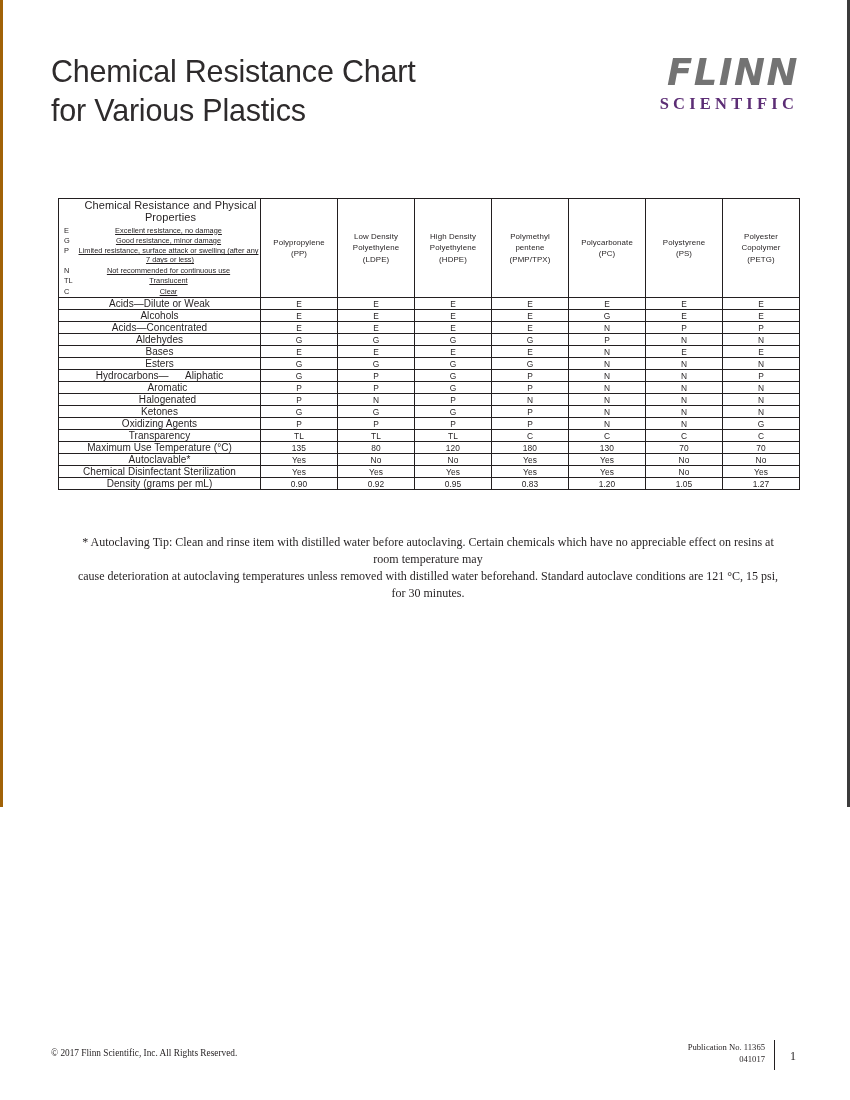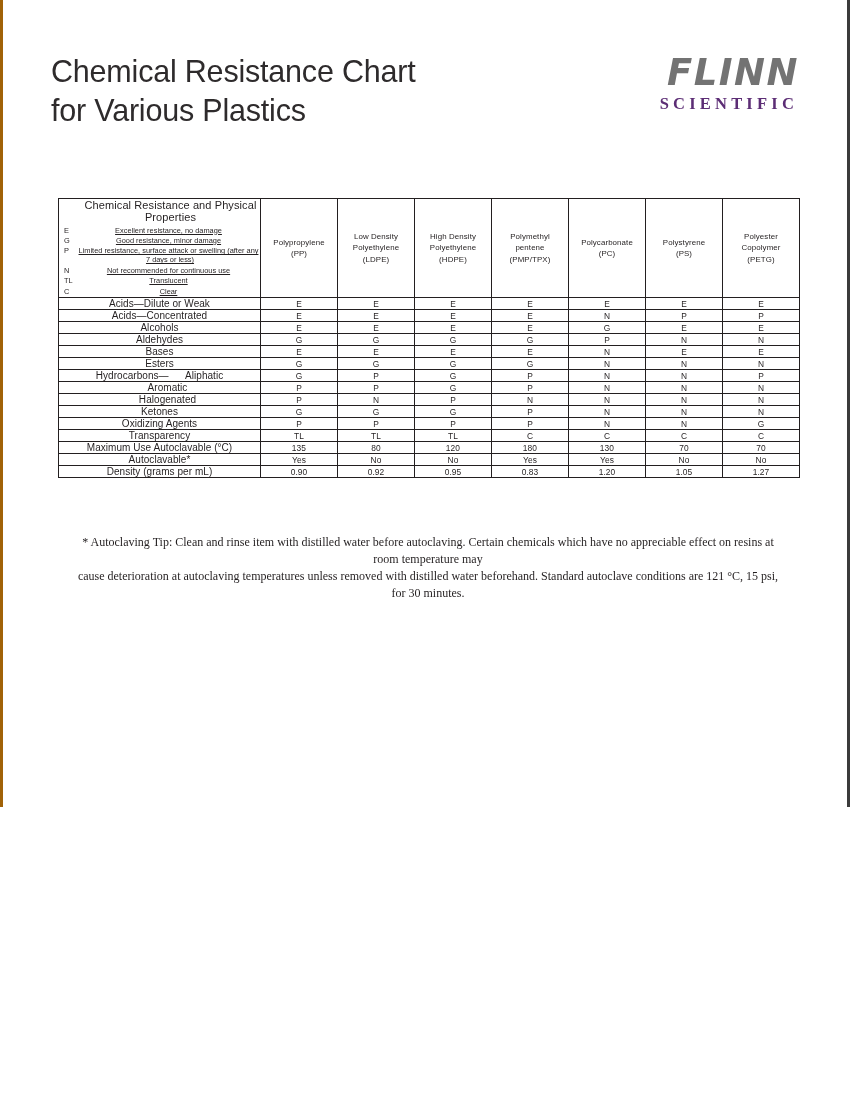--- a/index.html
+++ b/index.html
@@ -302,38 +302,38 @@
             <td class="rowlabel">Acids—Dilute or Weak</td>
             <td class="val">E</td>
             <td class="val">E</td>
             <td class="val">E</td>
             <td class="val">E</td>
             <td class="val">E</td>
             <td class="val">E</td>
             <td class="val">E</td>
           </tr>
           <tr>
+            <td class="rowlabel">Alcohols</td>
+            <td class="val">E</td>
+            <td class="val">E</td>
+            <td class="val">E</td>
+            <td class="val">E</td>
+            <td class="val">G</td>
+            <td class="val">E</td>
+            <td class="val">E</td>
+          </tr>
+          <tr>
             <td class="rowlabel">Acids—Concentrated</td>
             <td class="val">E</td>
             <td class="val">E</td>
             <td class="val">E</td>
             <td class="val">E</td>
             <td class="val">N</td>
             <td class="val">P</td>
             <td class="val">P</td>
-          </tr>
-          <tr>
-            <td class="rowlabel">Alcohols</td>
-            <td class="val">E</td>
-            <td class="val">E</td>
-            <td class="val">E</td>
-            <td class="val">E</td>
-            <td class="val">G</td>
-            <td class="val">E</td>
-            <td class="val">E</td>
           </tr>
           <tr>
             <td class="rowlabel">Aldehydes</td>
             <td class="val">G</td>
             <td class="val">G</td>
             <td class="val">G</td>
             <td class="val">G</td>
             <td class="val">P</td>
             <td class="val">N</td>
             <td class="val">N</td>
@@ -412,52 +412,73 @@
             <td class="rowlabel">Transparency</td>
             <td class="val">TL</td>
             <td class="val">TL</td>
             <td class="val">TL</td>
             <td class="val">C</td>
             <td class="val">C</td>
             <td class="val">C</td>
             <td class="val">C</td>
           </tr>
           <tr>
-            <td class="rowlabel">Maximum Use Autoclavable (°C)</td>
+            <td class="rowlabel">Maximum Use Temperature (°C)</td>
             <td class="val">135</td>
             <td class="val">80</td>
             <td class="val">120</td>
             <td class="val">180</td>
             <td class="val">130</td>
             <td class="val">70</td>
             <td class="val">70</td>
           </tr>
           <tr>
             <td class="rowlabel">Autoclavable*</td>
             <td class="val">Yes</td>
             <td class="val">No</td>
             <td class="val">No</td>
             <td class="val">Yes</td>
             <td class="val">Yes</td>
             <td class="val">No</td>
             <td class="val">No</td>
+          </tr>
+          <tr>
+            <td class="rowlabel">Chemical Disinfectant Sterilization</td>
+            <td class="val">Yes</td>
+            <td class="val">Yes</td>
+            <td class="val">Yes</td>
+            <td class="val">Yes</td>
+            <td class="val">Yes</td>
+            <td class="val">No</td>
+            <td class="val">Yes</td>
           </tr>
           <tr>
             <td class="rowlabel">Density (grams per mL)</td>
             <td class="val">0.90</td>
             <td class="val">0.92</td>
             <td class="val">0.95</td>
             <td class="val">0.83</td>
             <td class="val">1.20</td>
             <td class="val">1.05</td>
             <td class="val">1.27</td>
           </tr>
         </tbody>
     </table>
   </div>
 
   <div class="footnote">
     <span>* Autoclaving Tip: Clean and rinse item with distilled water before autoclaving. Certain chemicals which have no appreciable effect on resins at room temperature may</span>
     <span class="fn-indent">cause deterioration at autoclaving temperatures unless removed with distilled water beforehand. Standard autoclave conditions are 121 °C, 15 psi, for 30 minutes.</span>
   </div>
 
+  <div class="footer">
+    <div class="copyright">© 2017 Flinn Scientific, Inc. All Rights Reserved.</div>
+    <div class="pub-block">
+      <div class="pub-text">
+        <div>Publication No. 11365</div>
+        <div>041017</div>
+      </div>
+      <div class="pub-divider"></div>
+      <div class="page-number">1</div>
+    </div>
+  </div>
 
 </div>
 
 </body></html>

